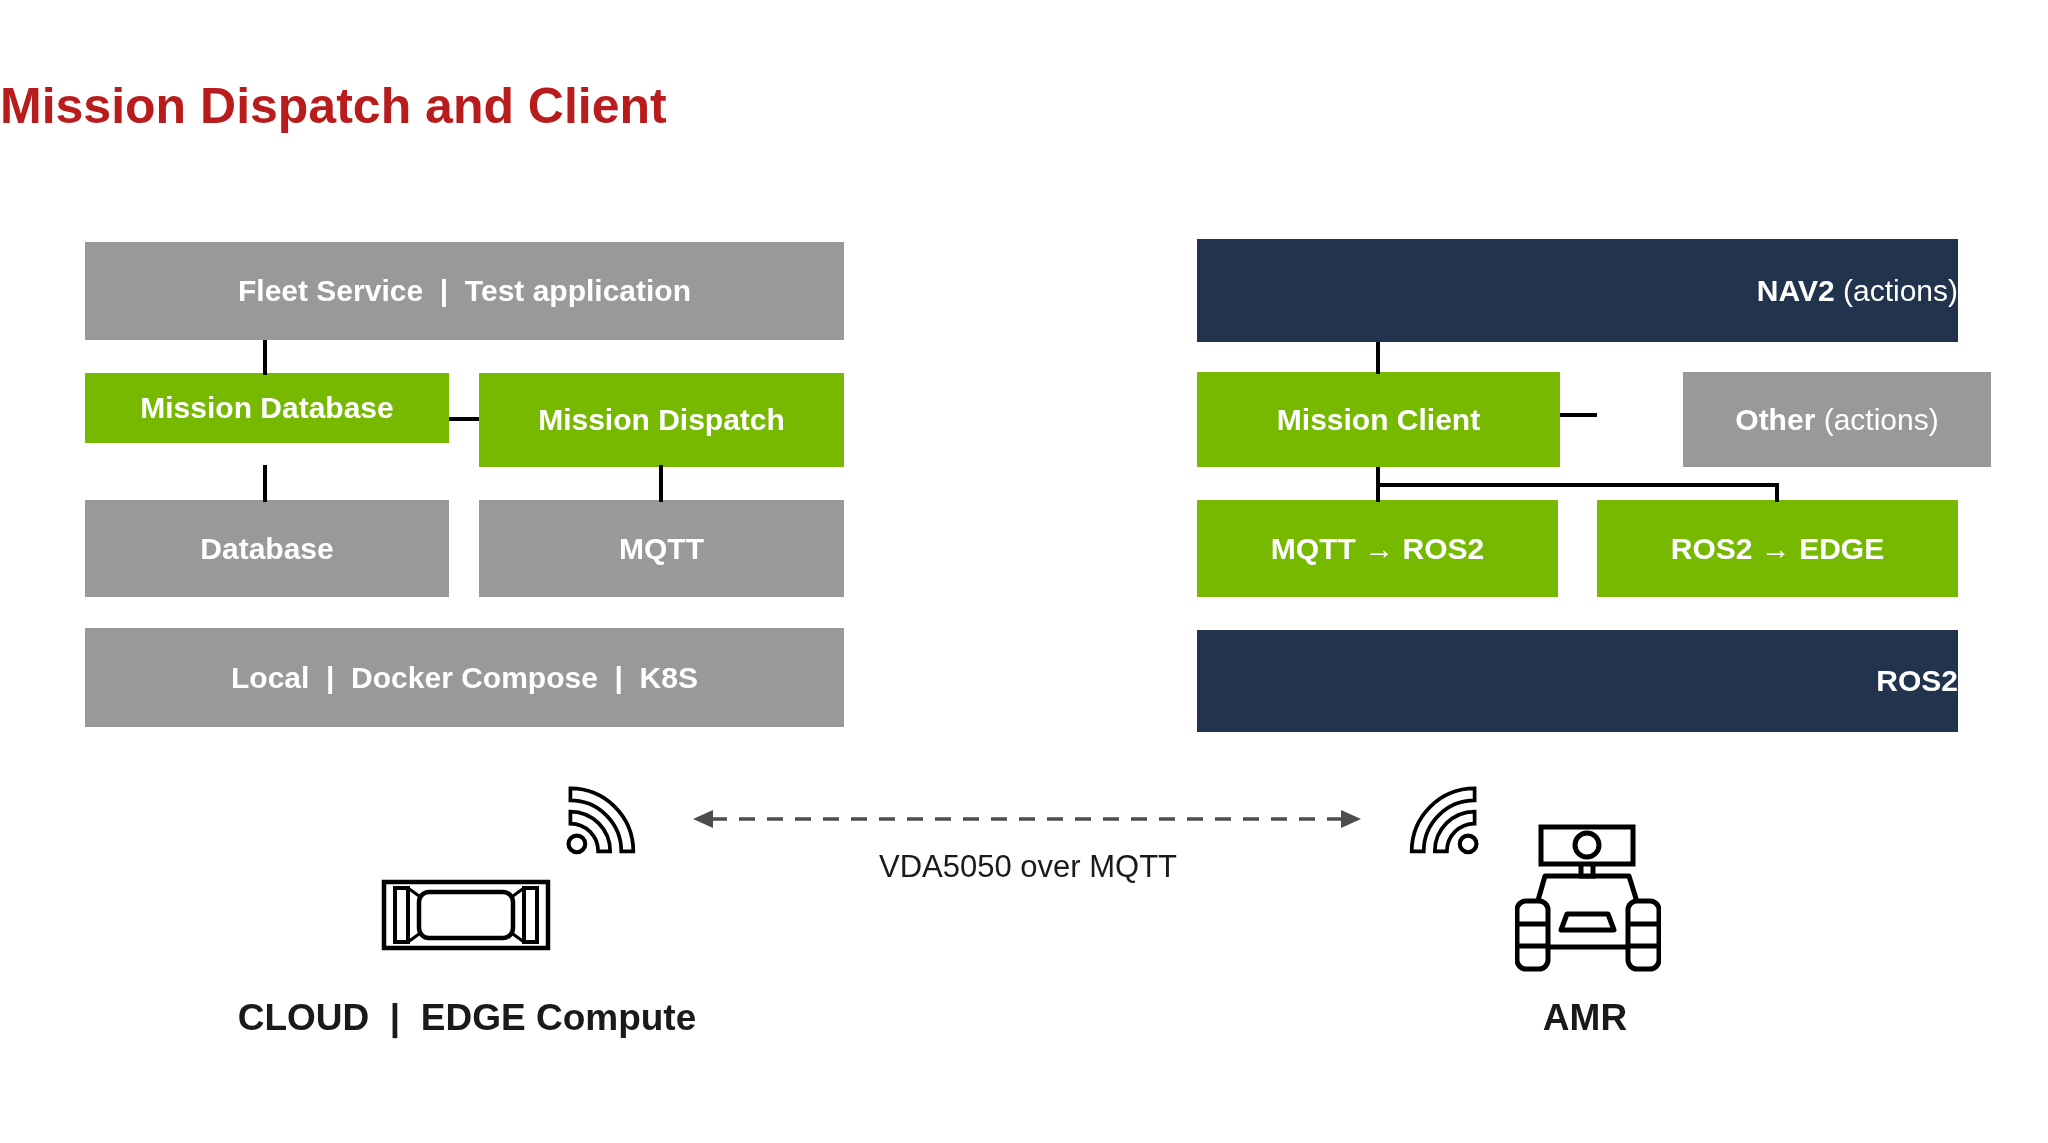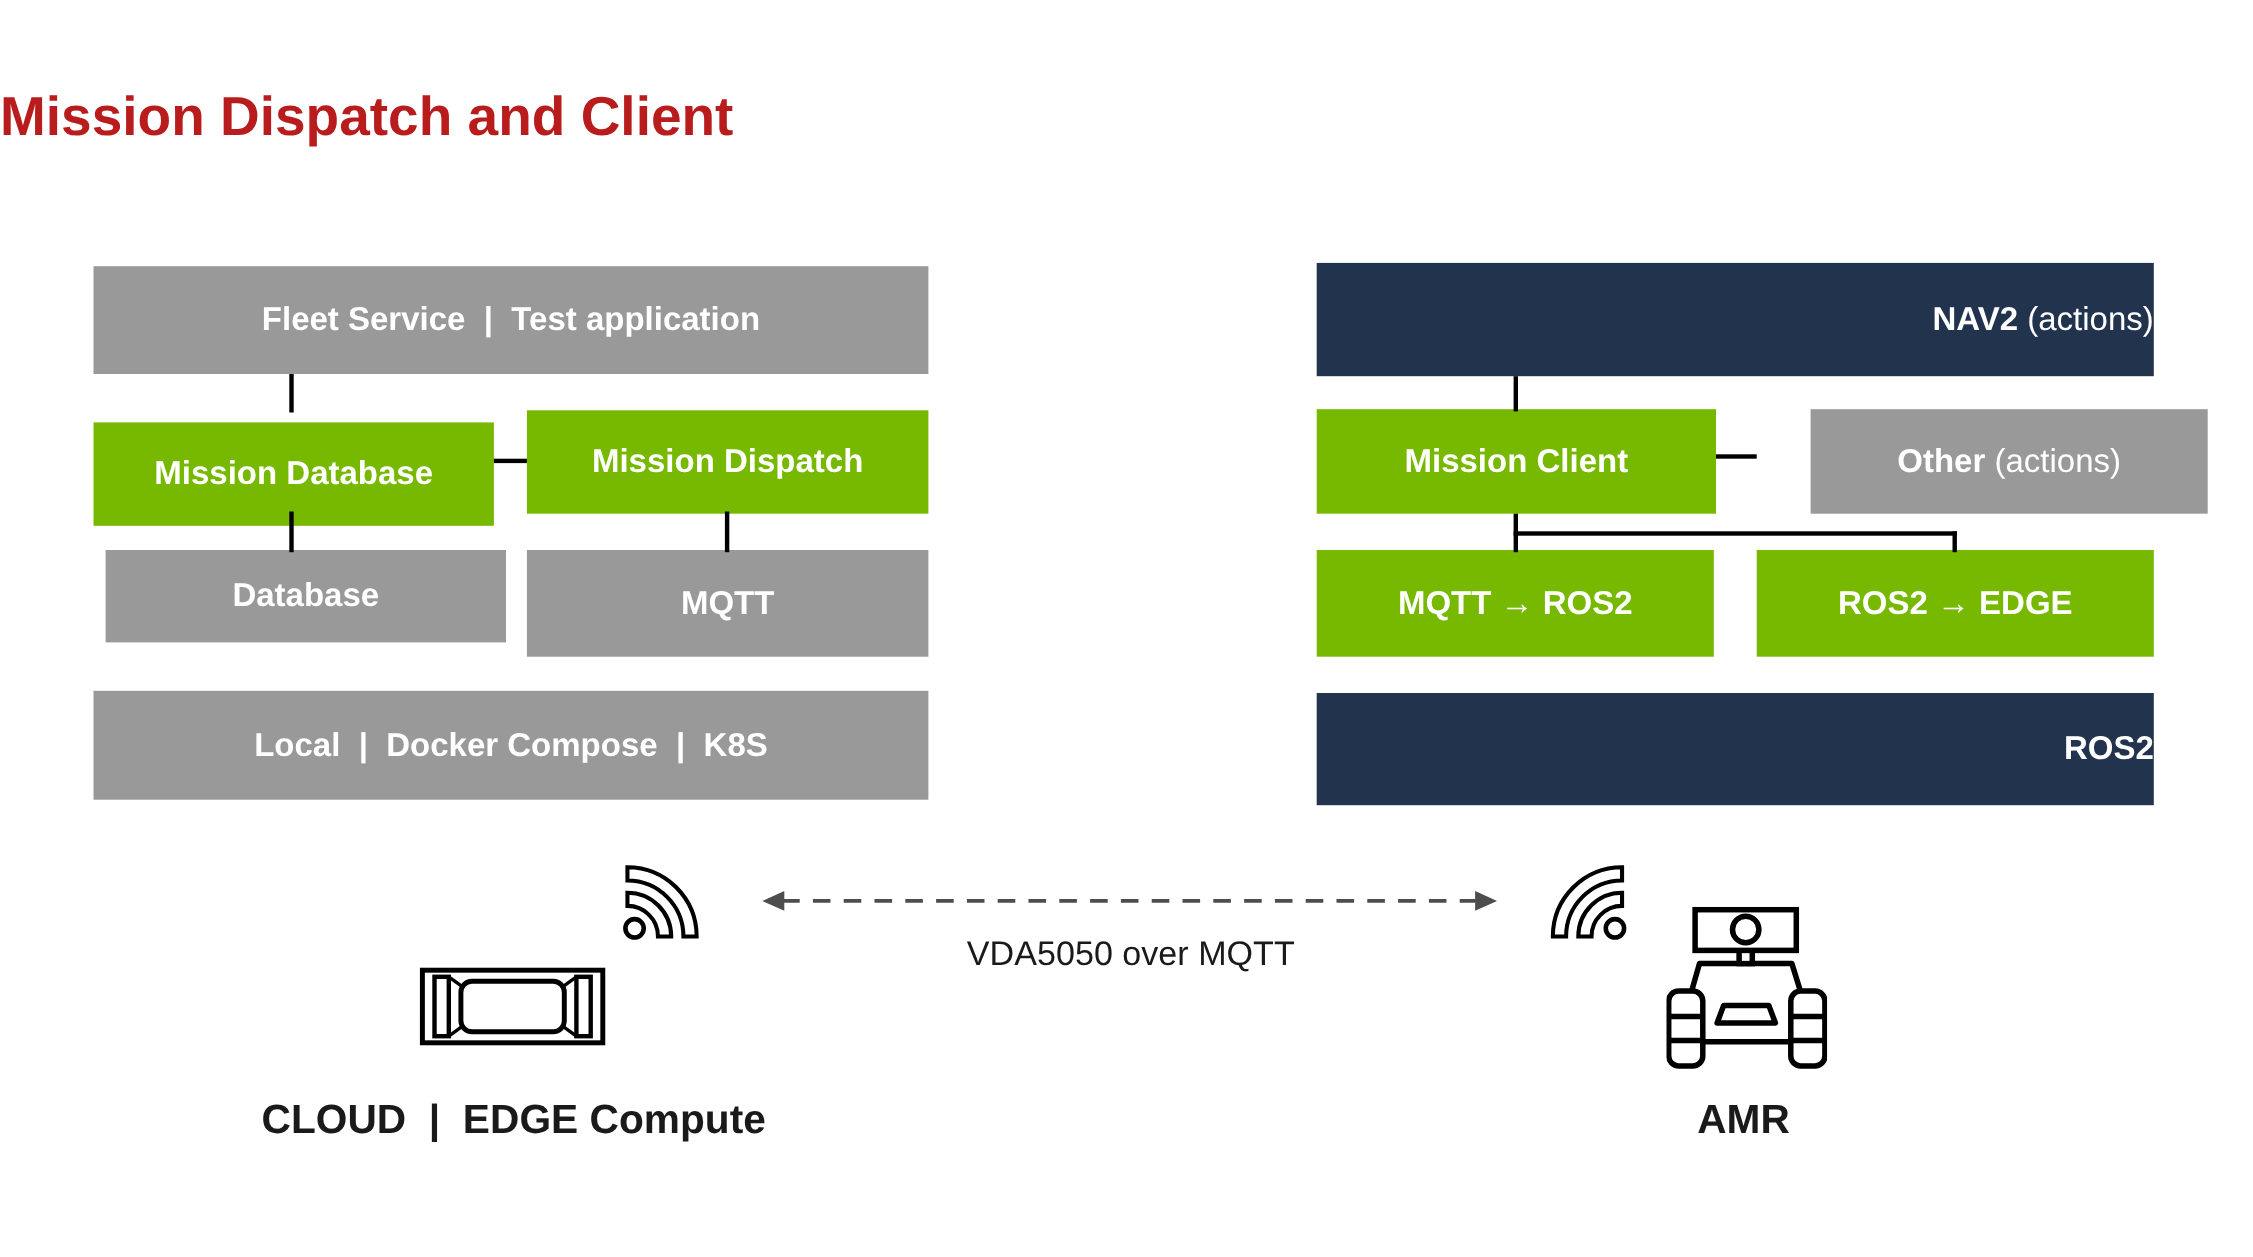--- a/index.html
+++ b/index.html
@@ -29,43 +29,43 @@
 </head>
 <body>
 
 <div class="canvas">
 
   <h1 class="title">Mission Dispatch and Client</h1>
 
   <div class="box gray" style="left:85px;top:242px;width:759px;height:98px">
     <span>Fleet Service  |  Test application</span>
   </div>
-  <div class="box green" style="left:85px;top:384px;width:364px;height:94px">
+  <div class="box green" style="left:85px;top:373px;width:364px;height:70px">
     <span>Mission Database</span>
   </div>
   <div class="box green" style="left:479px;top:373px;width:365px;height:94px">
     <span>Mission Dispatch</span>
   </div>
-  <div class="box gray" style="left:96px;top:500px;width:364px;height:84px">
+  <div class="box gray" style="left:85px;top:500px;width:364px;height:97px">
     <span>Database</span>
   </div>
   <div class="box gray" style="left:479px;top:500px;width:365px;height:97px">
     <span>MQTT</span>
   </div>
   <div class="box gray" style="left:85px;top:628px;width:759px;height:99px">
     <span>Local  |  Docker Compose  |  K8S</span>
   </div>
 
   <div class="box navy" style="left:1197px;top:239px;width:761px;height:103px">
     <span>NAV2</span><span class="light"> (actions)</span>
   </div>
   <div class="box green" style="left:1197px;top:372px;width:363px;height:95px">
     <span>Mission Client</span>
   </div>
-  <div class="box gray" style="left:1646px;top:372px;width:361px;height:95px">
+  <div class="box gray" style="left:1683px;top:372px;width:308px;height:95px">
     <span>Other</span><span class="light"> (actions)</span>
   </div>
   <div class="box green" style="left:1197px;top:500px;width:361px;height:97px">
     <span>MQTT → ROS2</span>
   </div>
   <div class="box green" style="left:1597px;top:500px;width:361px;height:97px">
     <span>ROS2 → EDGE</span>
   </div>
   <div class="box navy" style="left:1197px;top:630px;width:761px;height:102px">
     <span>ROS2</span>

